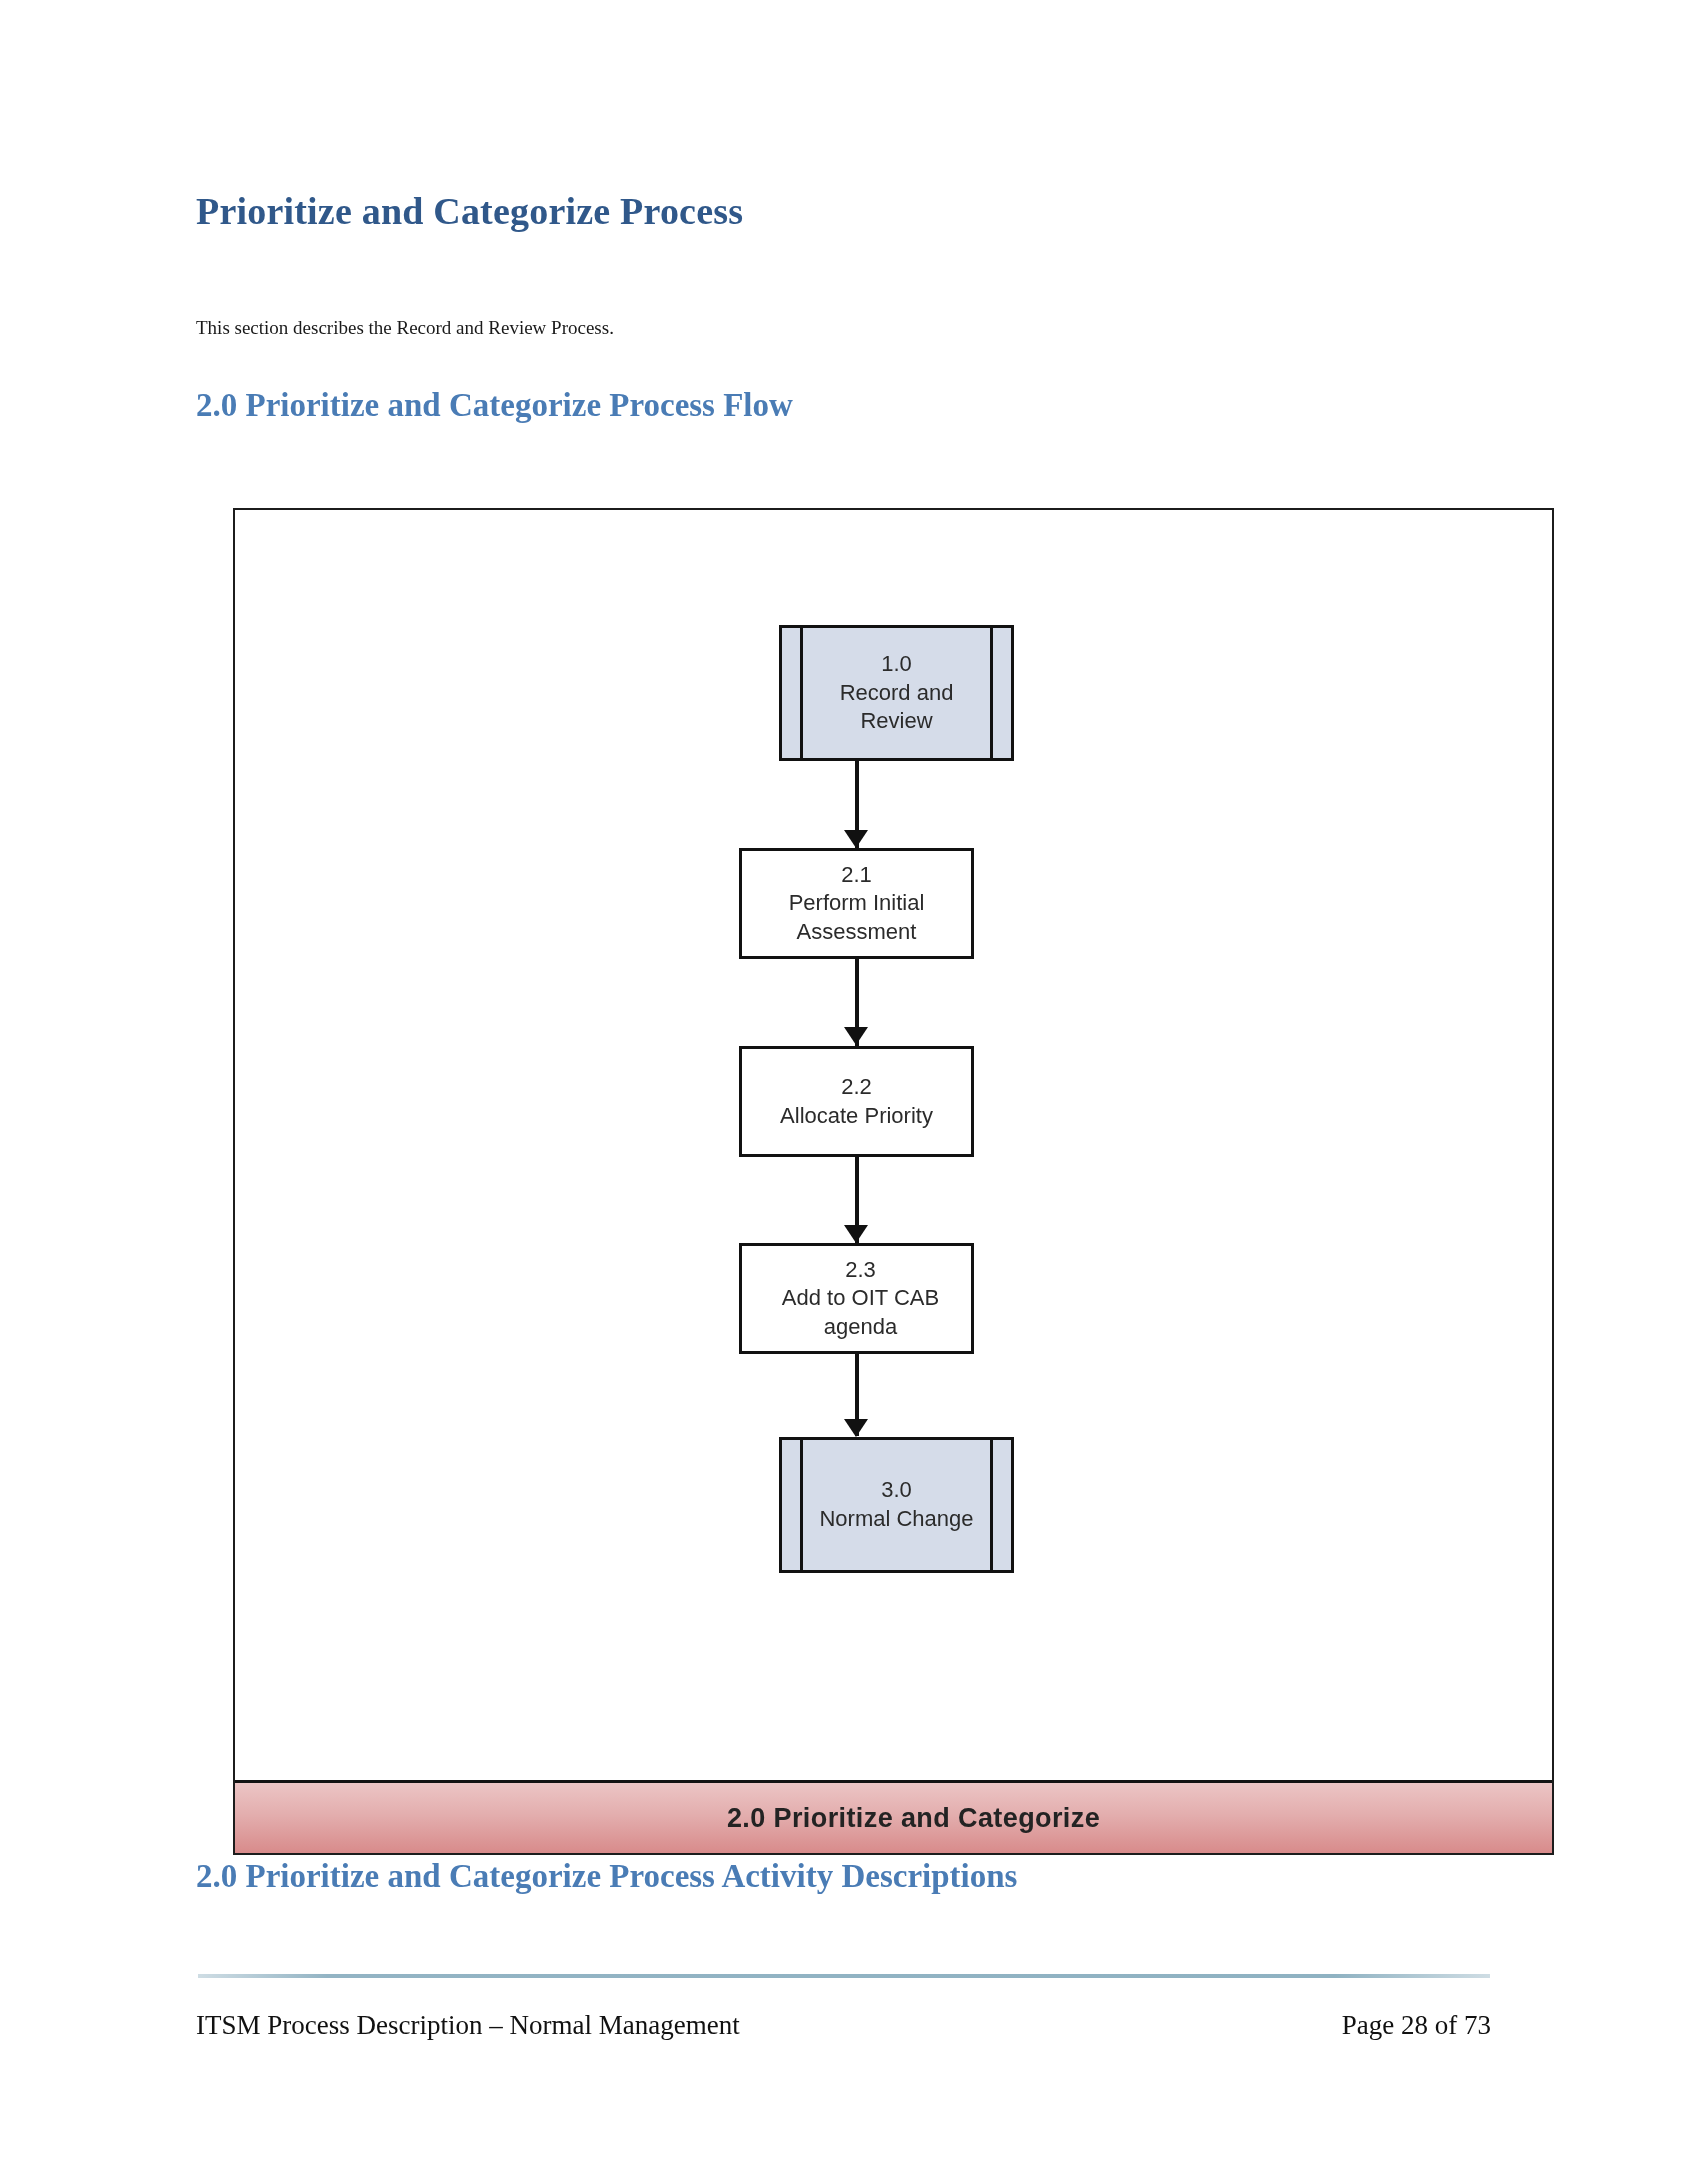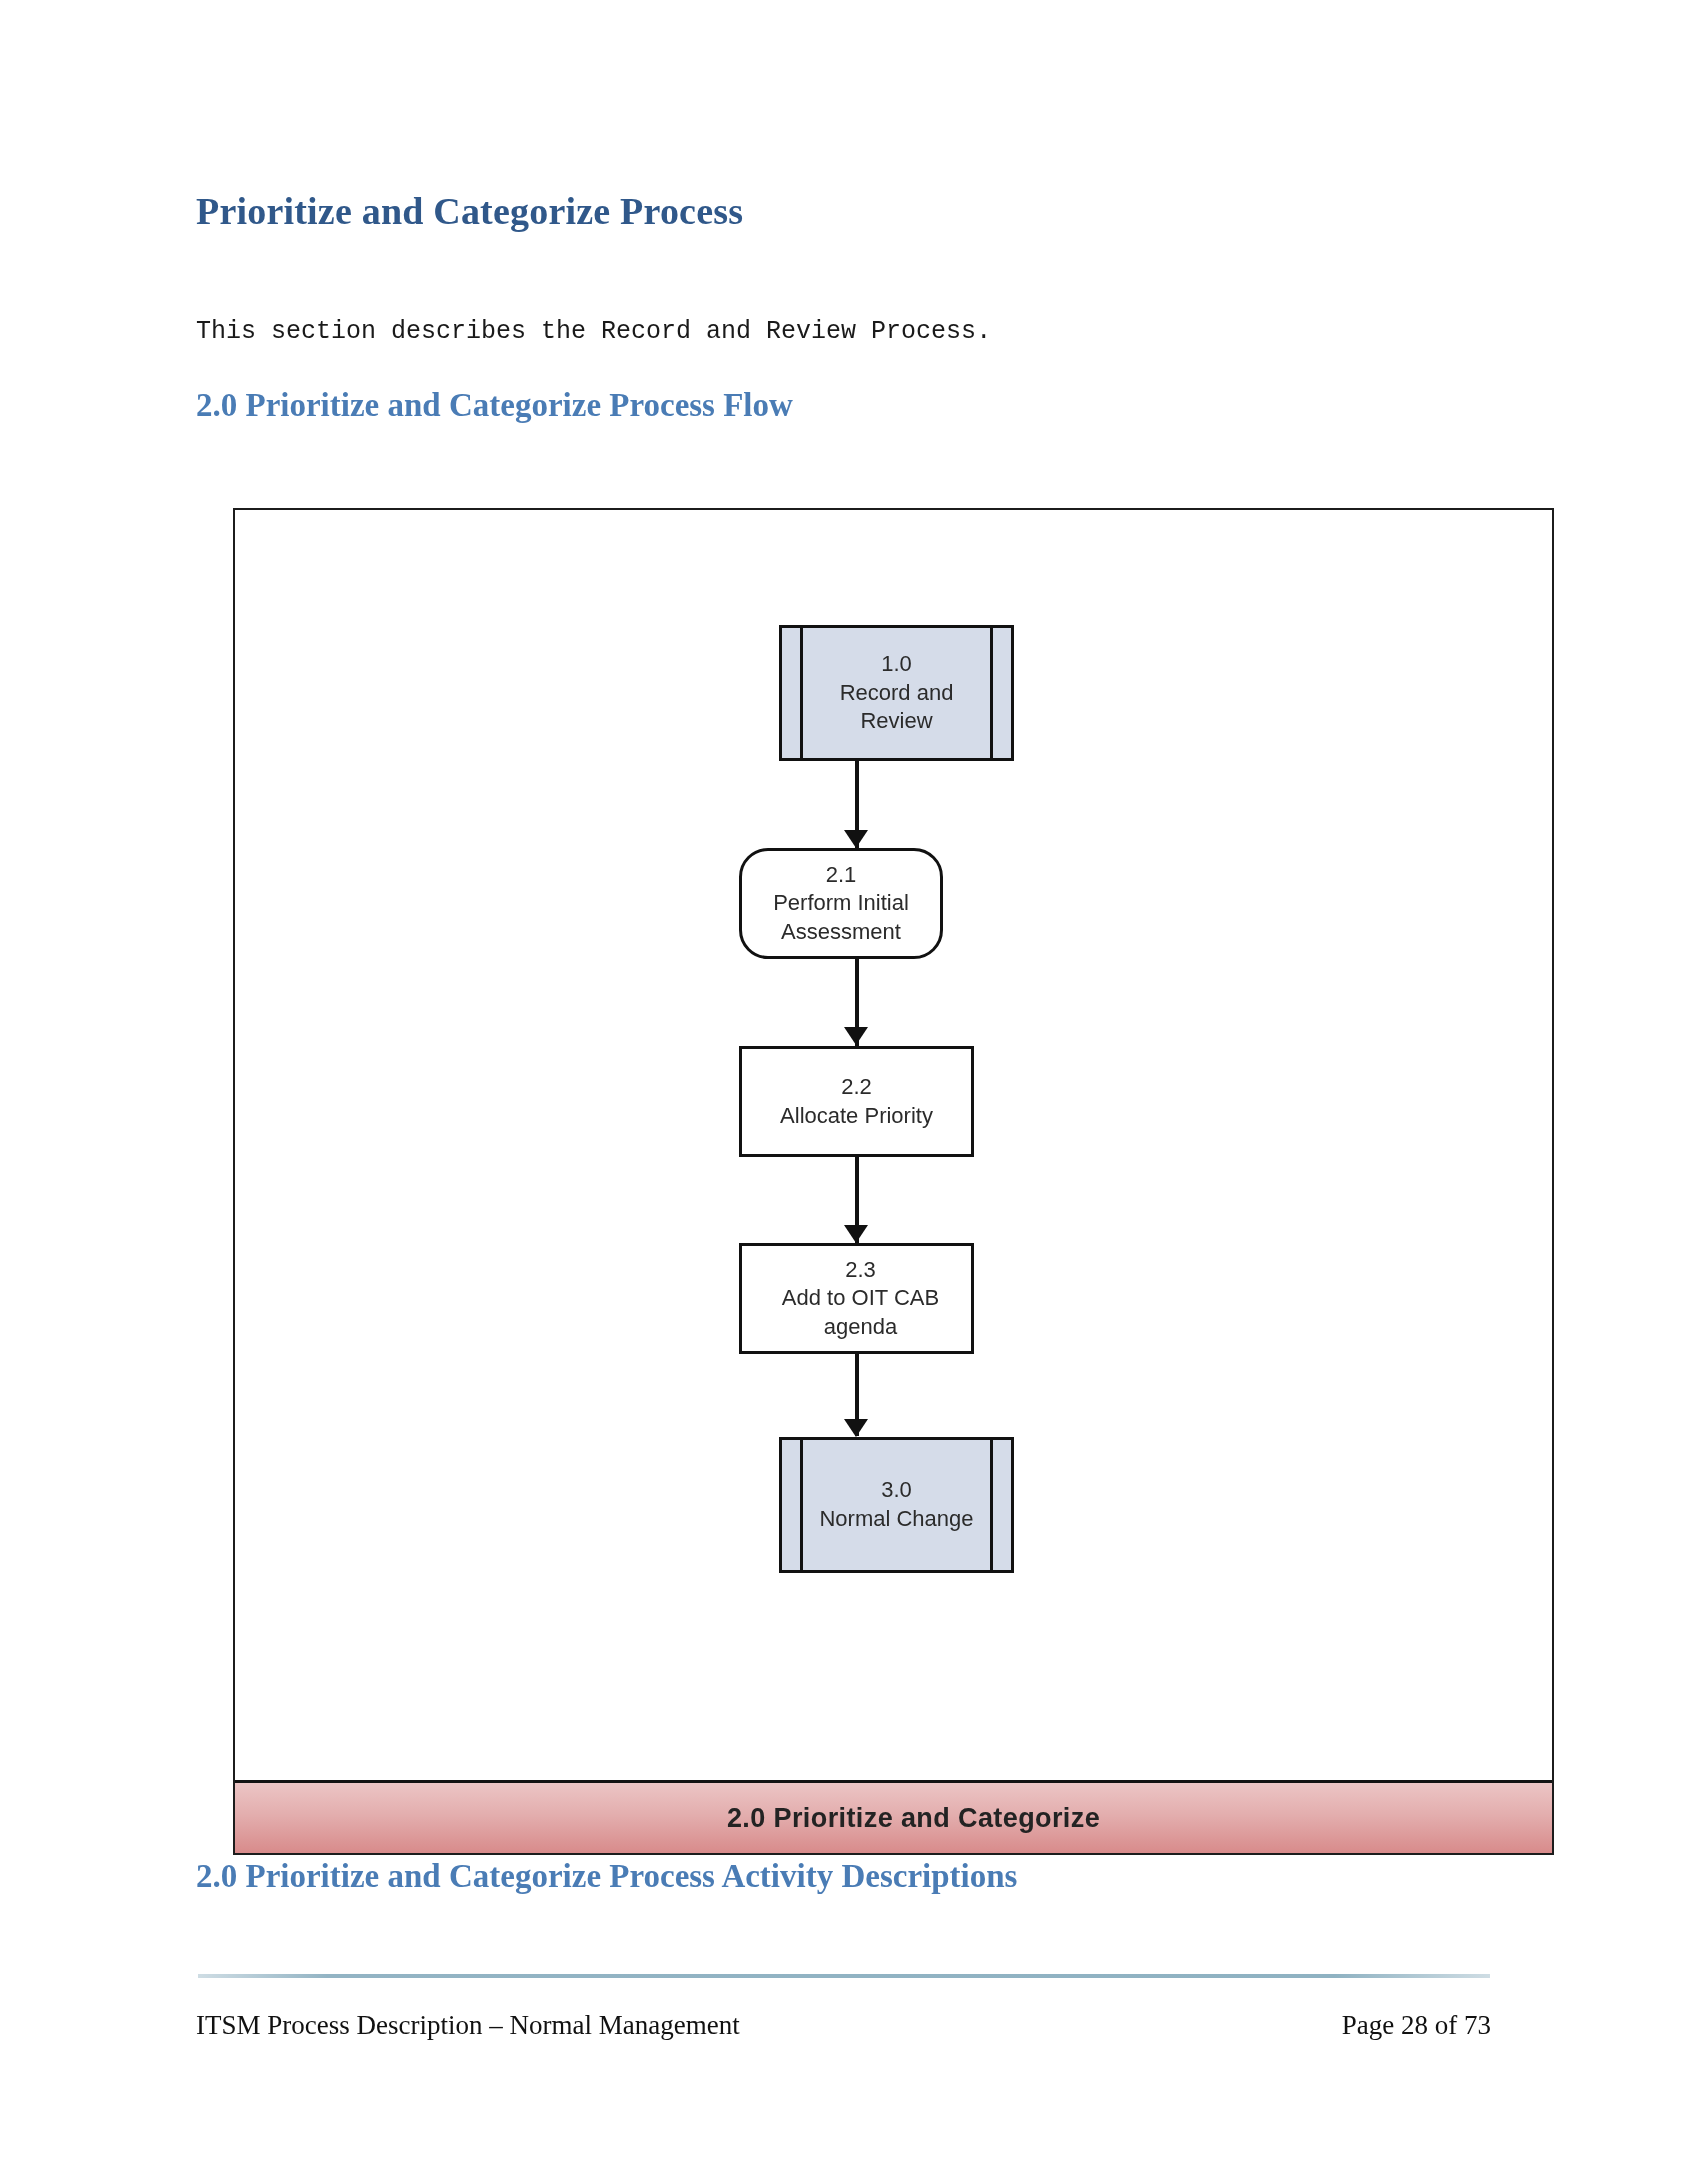--- a/index.html
+++ b/index.html
@@ -31,22 +31,22 @@
     font-weight: bold;
     color: #30588a;
     letter-spacing: 0.2px;
     white-space: nowrap;
   }
 
   .body-para {
     position: absolute;
     left: 196px;
     top: 317px;
-    font-family: Liberation Mono, monospace;
-    font-size: 25px;
+    font-family: Liberation Serif, serif;
+    font-size: 19px;
     color: #1a1a1a;
     white-space: nowrap;
   }
 
   .h2-heading {
     position: absolute;
     font-family: "Liberation Serif", serif;
     font-size: 33px;
     font-weight: bold;
     color: #4a7cb5;
@@ -107,21 +107,21 @@
   .node.subprocess::after  { right: 18px; }
 
   .node-text {
     position: relative;
     z-index: 2;
     padding: 0 25px;
   }
 
   
   #node-1-0  { left: 504px; top: 115px;  width: 235px; height: 136px; }
-  #node-2-1  { left: 504px; top: 338px;  width: 204px; height: 111px; border-radius: 29px; }
+  #node-2-1  { left: 504px; top: 338px;  width: 235px; height: 111px; }
   #node-2-2  { left: 504px; top: 536px;  width: 235px; height: 111px; }
   #node-2-3  { left: 504px; top: 733px;  width: 235px; height: 111px; padding-left: 8px; }
   #node-3-0  { left: 504px; top: 927px; width: 235px; height: 136px; }
 
   
   .connector {
     position: absolute;
     left: 620px;
     width: 4.1px;
     background: #111111;

